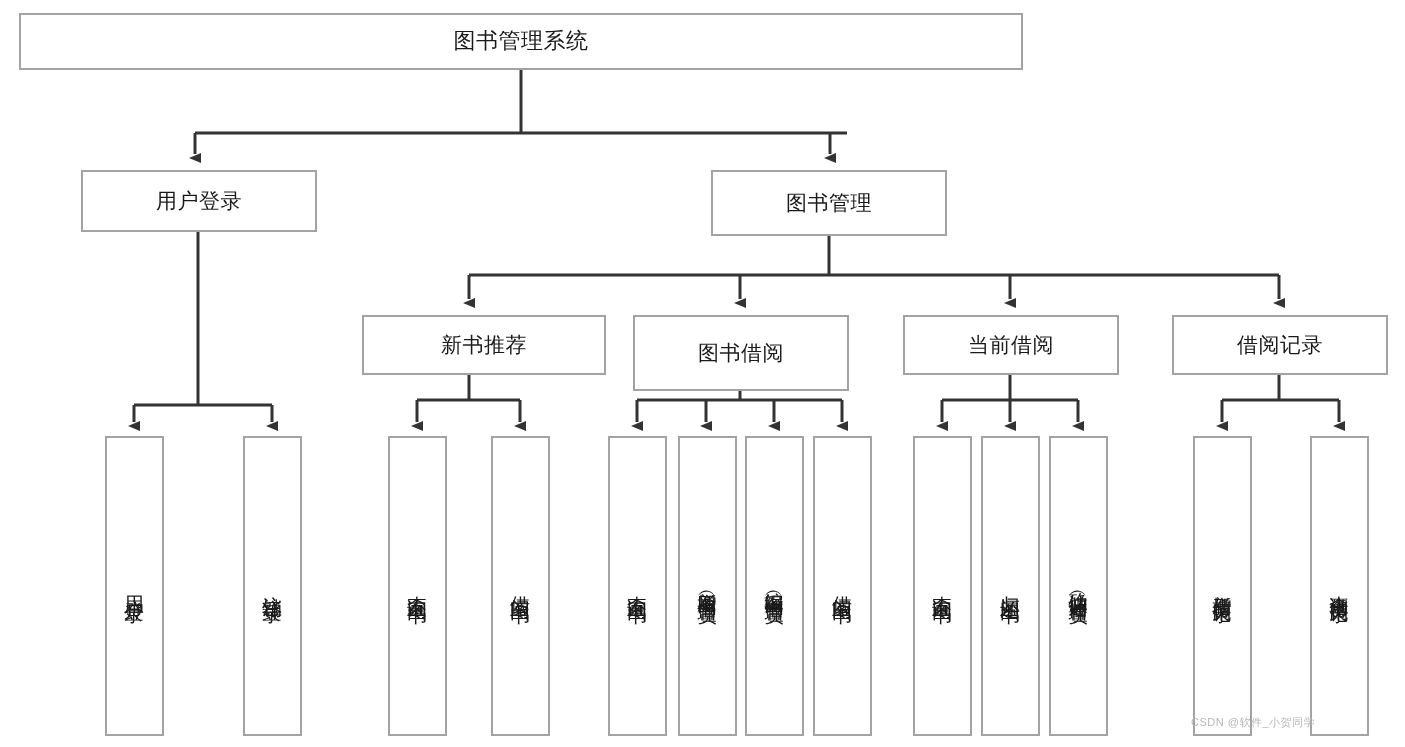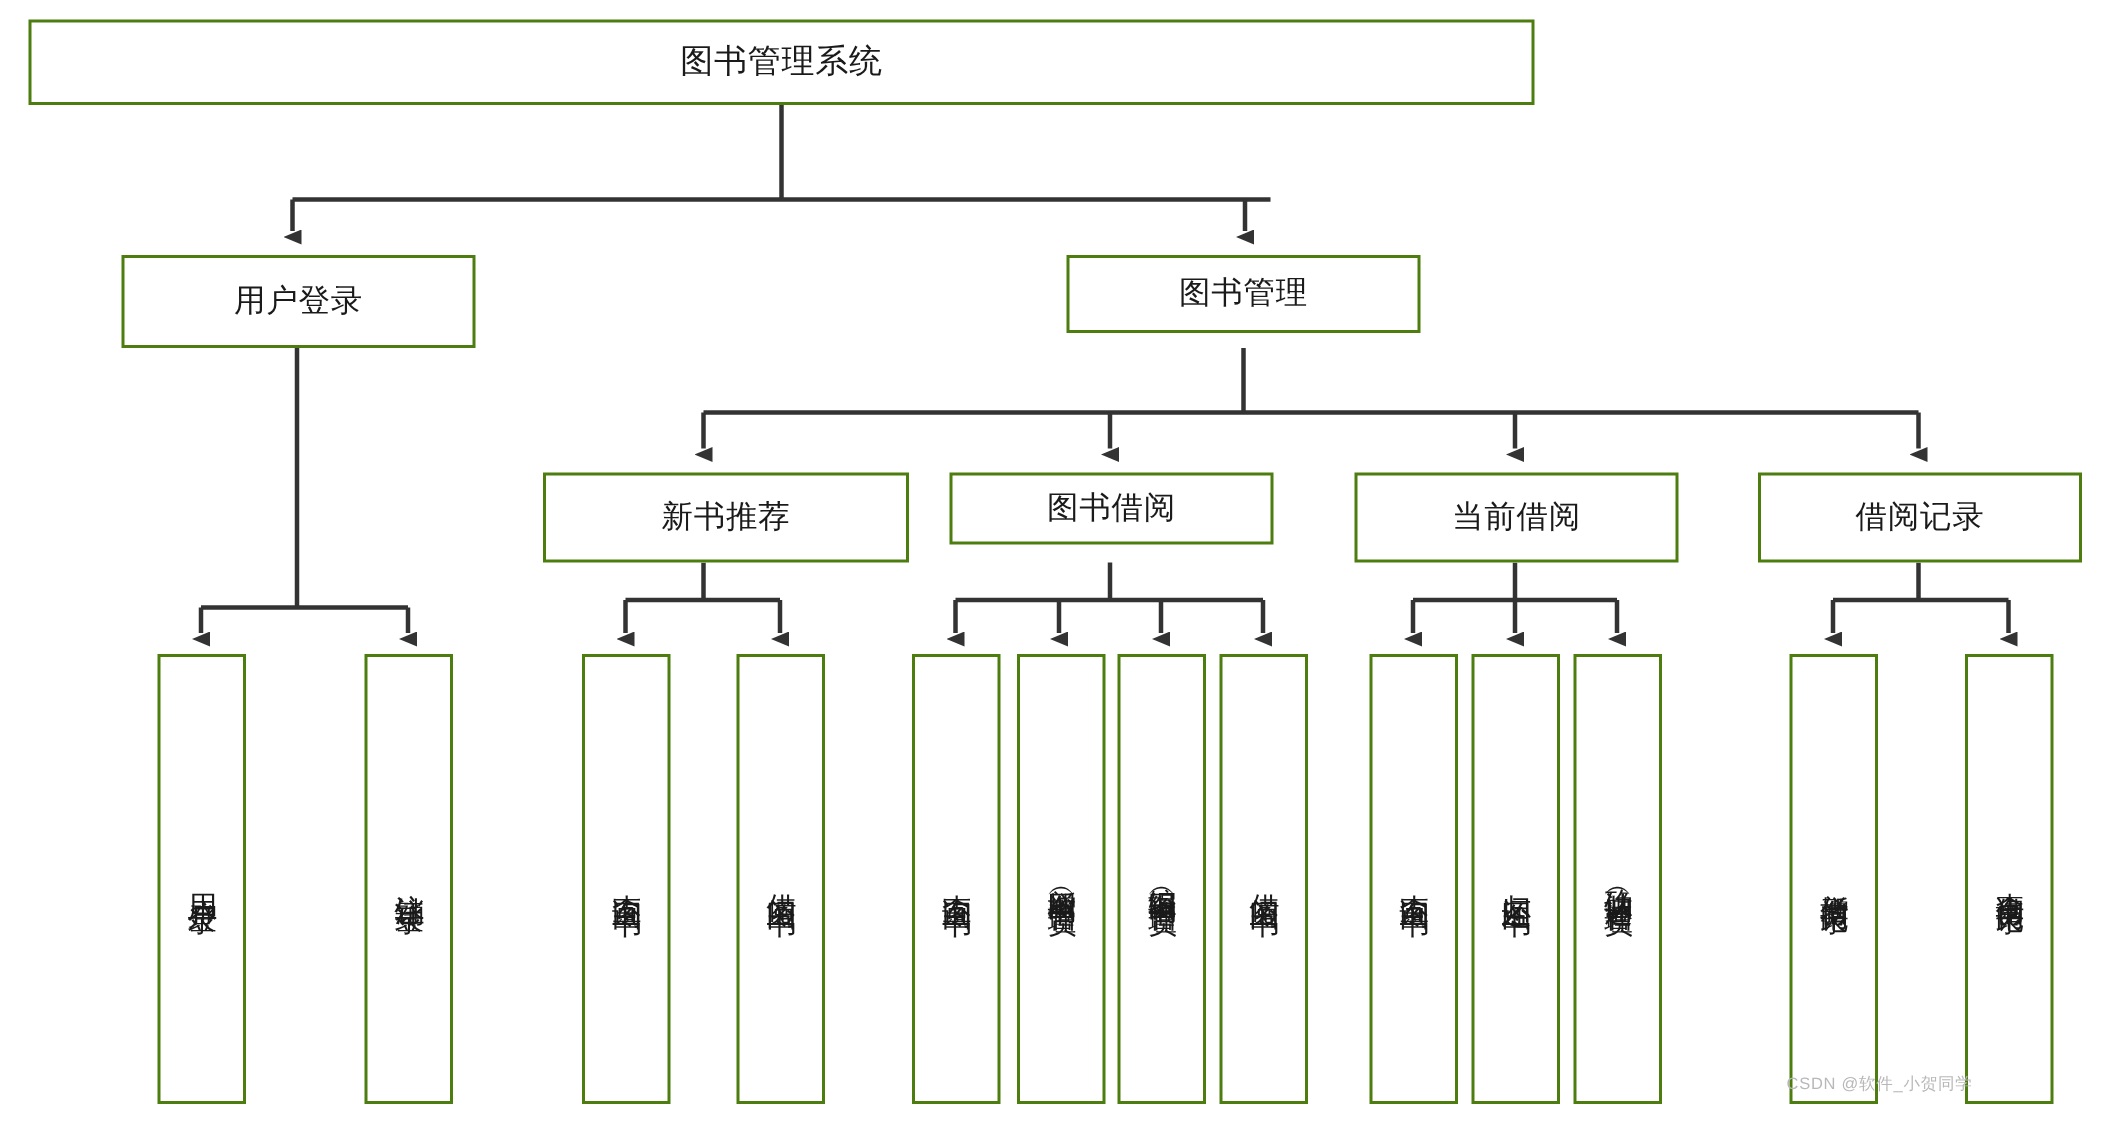--- a/index.html
+++ b/index.html
@@ -22,21 +22,21 @@
     left: 0;
     top: 0;
     width: 1405px;
     height: 747px;
     pointer-events: none;
   }
   .node {
     position: absolute;
     box-sizing: border-box;
     background: #ffffff;
-    border: 2px solid #4d7c0f;
+    border: 2px solid #a3a3a3;
     display: flex;
     align-items: center;
     justify-content: center;
     color: #1a1a1a;
   }
   .node .lbl {
     display: block;
     text-align: center;
     line-height: 1.12;
     white-space: nowrap;
@@ -129,28 +129,28 @@
     </g>
   </svg>
 
   <div class="node h root" style="left:19px; top:13px; width:1004px; height:57px;">
     <span class="lbl">图书管理系统</span>
   </div>
 
   <div class="node h" style="left:81px; top:170px; width:236px; height:62px;">
     <span class="lbl">用户登录</span>
   </div>
-  <div class="node h" style="left:711px; top:170px; width:236px; height:52px;">
+  <div class="node h" style="left:711px; top:170px; width:236px; height:66px;">
     <span class="lbl">图书管理</span>
   </div>
 
   <div class="node h" style="left:362px; top:315px; width:244px; height:60px;">
     <span class="lbl">新书推荐</span>
   </div>
-  <div class="node h" style="left:633px; top:315px; width:216px; height:48px;">
+  <div class="node h" style="left:633px; top:315px; width:216px; height:76px;">
     <span class="lbl">图书借阅</span>
   </div>
   <div class="node h" style="left:1172px; top:315px; width:216px; height:60px;">
     <span class="lbl">借阅记录</span>
   </div>
   <div class="node h" style="left:903px; top:315px; width:216px; height:60px;">
     <span class="lbl">当前借阅</span>
   </div>
 
   <div class="node v" style="left:105px; top:436px; width:59px; height:300px;">

